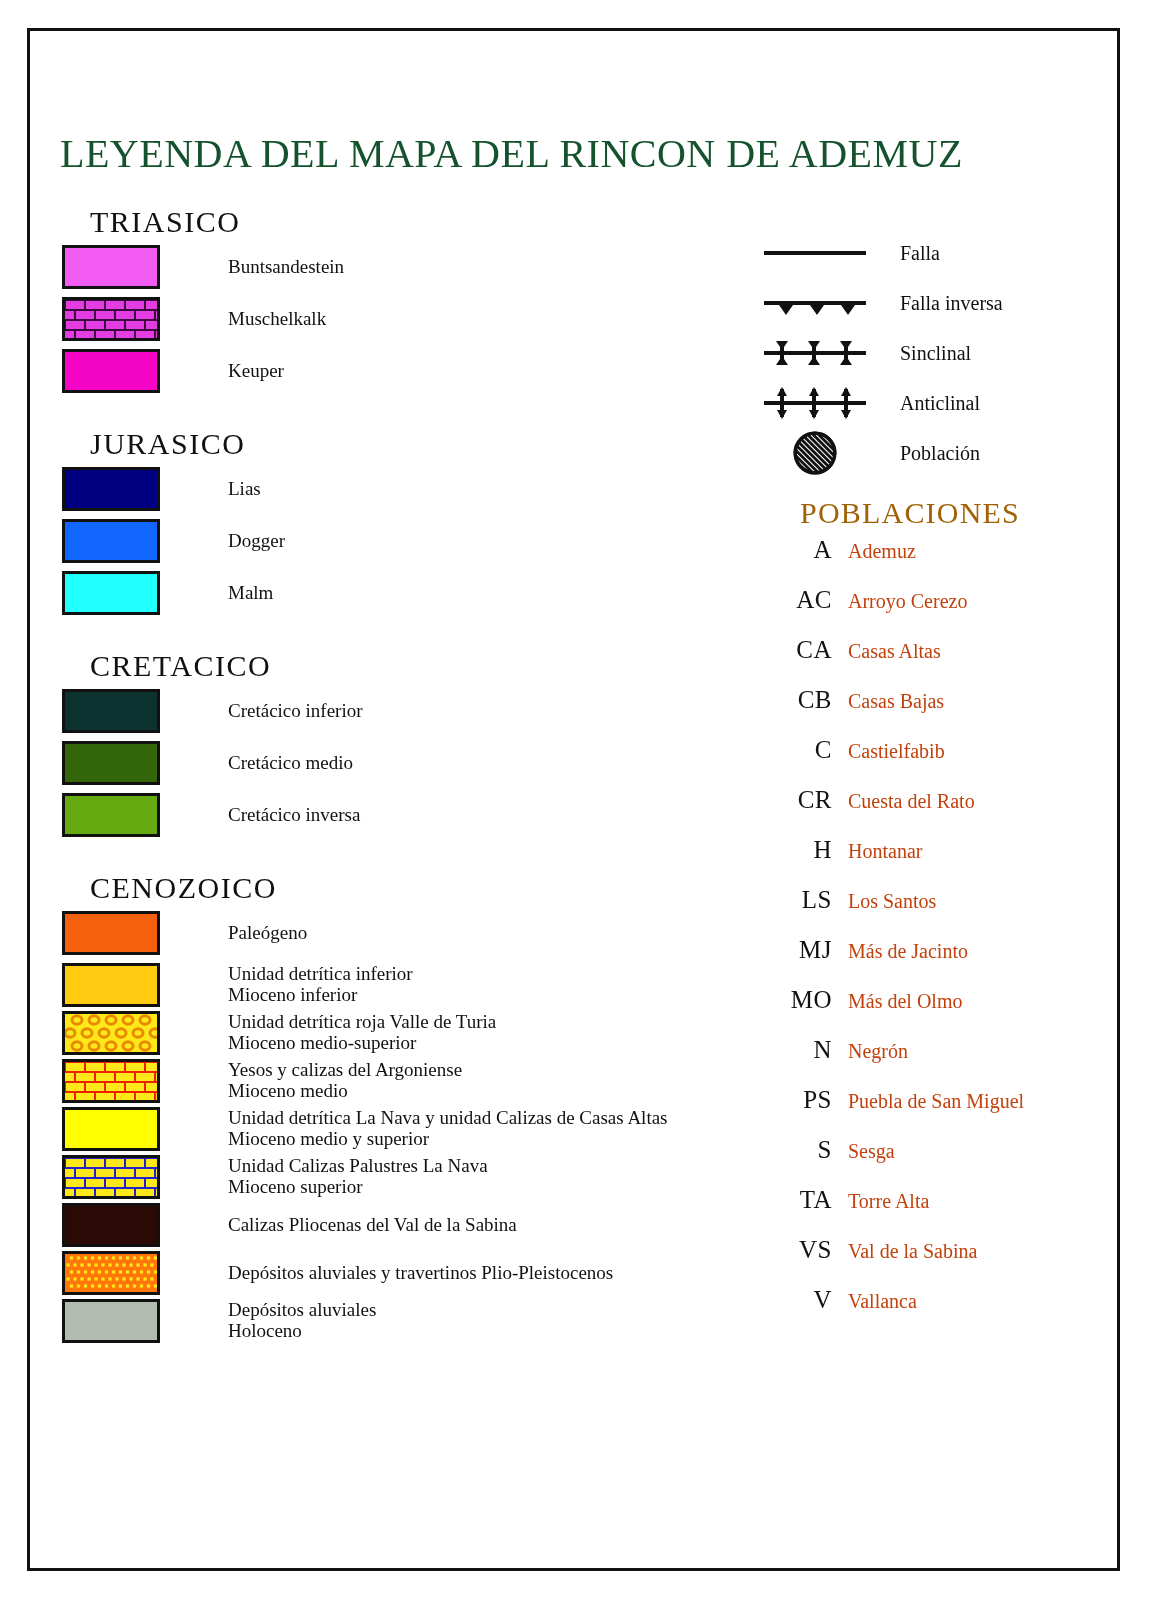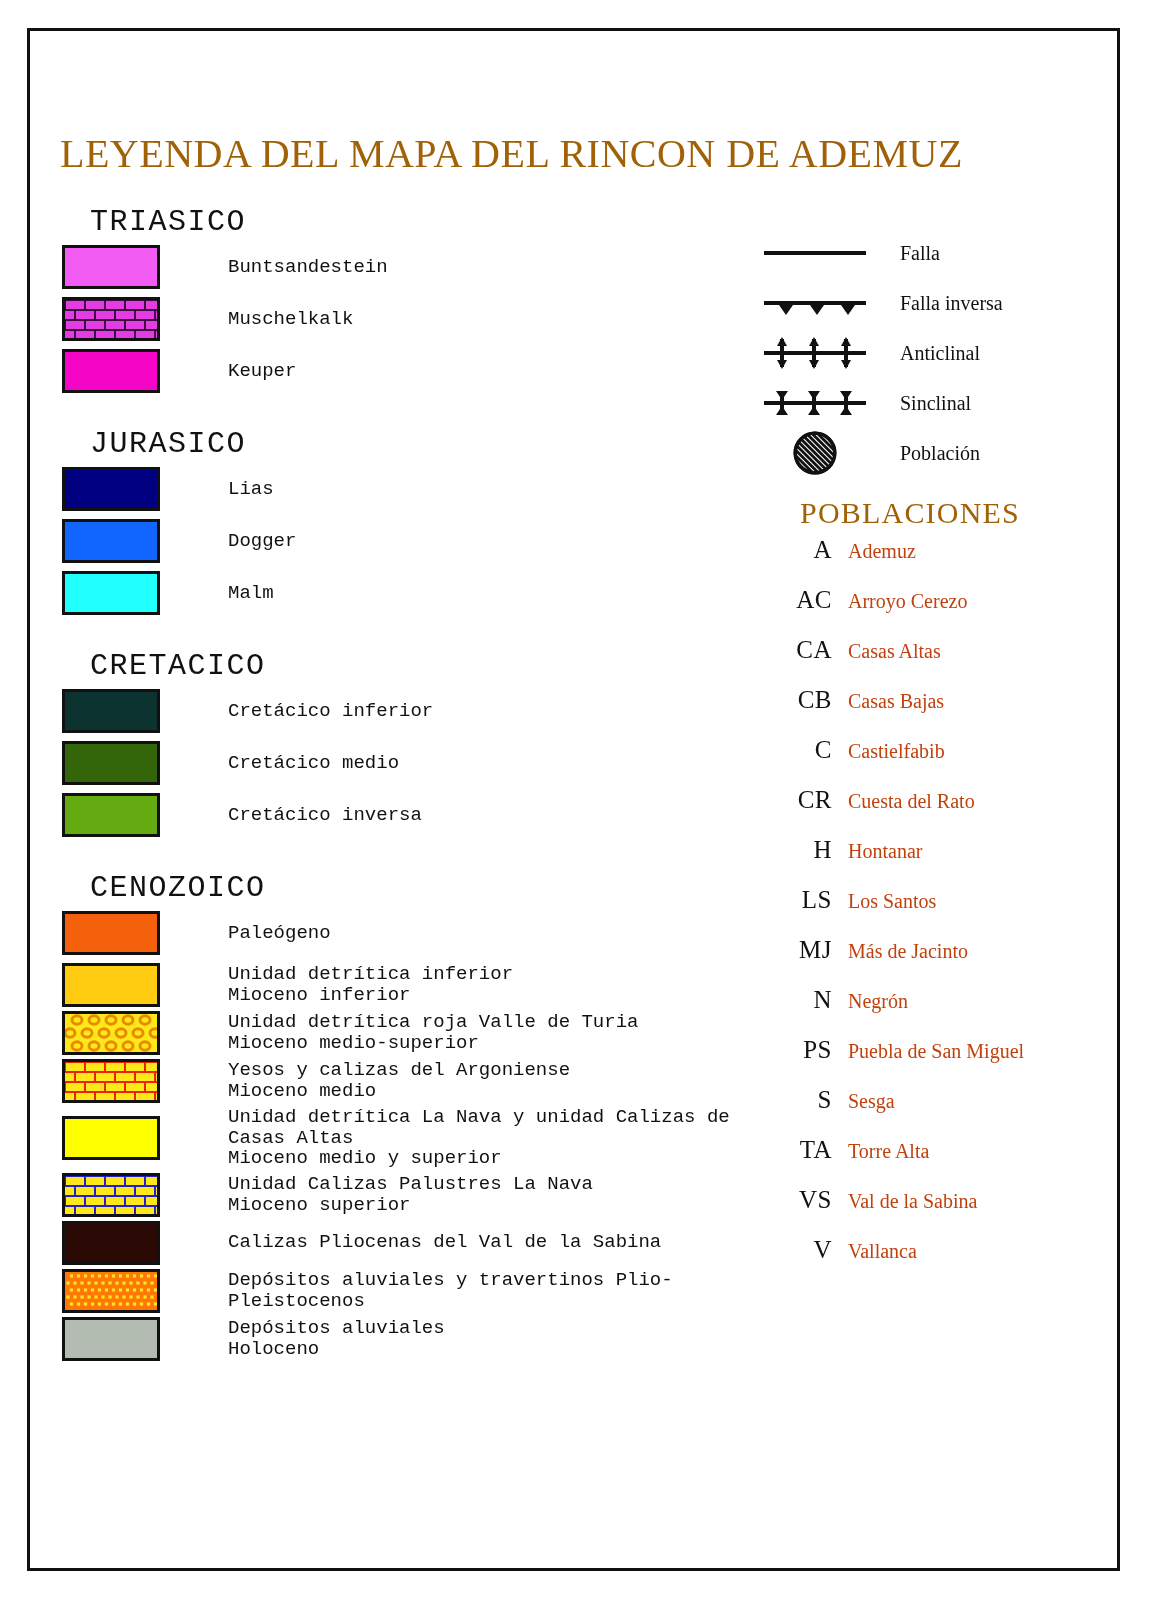--- a/index.html
+++ b/index.html
@@ -17,31 +17,31 @@
     border:3px solid #111;
     background:#fff;
     box-sizing:border-box;
   }
   #title{
     position:absolute;
     left:60px; top:130px;
     width:980px;
     font-size:40px;
     letter-spacing:0.5px;
-    color:#a16207;
+    color:#14532d;
     white-space:nowrap;
   }
 
   
   #left-col{position:absolute;left:62px;top:205px;width:700px;}
   .era-heading{
     font-size:30px;letter-spacing:1.5px;color:#111;
     margin:0 0 6px 0;padding-left:28px;
   }
-  .era-block{margin-bottom:18px;font-family:Liberation Mono, monospace;}
+  .era-block{margin-bottom:18px;}
   .legend-row{display:flex;align-items:center;margin-bottom:8px;gap:44px;}
   .swatch{
     width:98px;height:44px;
     border:3px solid #111;
     box-sizing:border-box;
     flex:0 0 auto;
     background-repeat:repeat;
   }
   .swatch-label{
     margin-left:24px;
@@ -338,46 +338,46 @@
           <line x1="4" y1="20" x2="106" y2="20" stroke="#111" stroke-width="4"></line>
           <polygon points="19,22 33,22 26,32" fill="#111"></polygon>
           <polygon points="50,22 64,22 57,32" fill="#111"></polygon>
           <polygon points="81,22 95,22 88,32" fill="#111"></polygon>
         </svg></div>
       <div class="sym-label">Falla inversa</div>
     </div>
     <div class="sym-row">
       <div class="sym-box"><svg width="110" height="40">
           <line x1="4" y1="20" x2="106" y2="20" stroke="#111" stroke-width="4"></line>
+          <line x1="22" y1="8" x2="22" y2="32" stroke="#111" stroke-width="4"></line>
+          <polygon points="22,17 16,8 28,8" fill="#111"></polygon>
+          <polygon points="22,23 16,32 28,32" fill="#111"></polygon>
+          <line x1="54" y1="8" x2="54" y2="32" stroke="#111" stroke-width="4"></line>
+          <polygon points="54,17 48,8 60,8" fill="#111"></polygon>
+          <polygon points="54,23 48,32 60,32" fill="#111"></polygon>
+          <line x1="86" y1="8" x2="86" y2="32" stroke="#111" stroke-width="4"></line>
+          <polygon points="86,17 80,8 92,8" fill="#111"></polygon>
+          <polygon points="86,23 80,32 92,32" fill="#111"></polygon>
+        </svg></div>
+      <div class="sym-label">Sinclinal</div>
+    </div>
+    <div class="sym-row">
+      <div class="sym-box"><svg width="110" height="40">
+          <line x1="4" y1="20" x2="106" y2="20" stroke="#111" stroke-width="4"></line>
           <line x1="22" y1="6" x2="22" y2="34" stroke="#111" stroke-width="4"></line>
           <polygon points="22,4 17,13 27,13" fill="#111"></polygon>
           <polygon points="22,36 17,27 27,27" fill="#111"></polygon>
           <line x1="54" y1="6" x2="54" y2="34" stroke="#111" stroke-width="4"></line>
           <polygon points="54,4 49,13 59,13" fill="#111"></polygon>
           <polygon points="54,36 49,27 59,27" fill="#111"></polygon>
           <line x1="86" y1="6" x2="86" y2="34" stroke="#111" stroke-width="4"></line>
           <polygon points="86,4 81,13 91,13" fill="#111"></polygon>
           <polygon points="86,36 81,27 91,27" fill="#111"></polygon>
         </svg></div>
       <div class="sym-label">Anticlinal</div>
-    </div>
-    <div class="sym-row">
-      <div class="sym-box"><svg width="110" height="40">
-          <line x1="4" y1="20" x2="106" y2="20" stroke="#111" stroke-width="4"></line>
-          <line x1="22" y1="8" x2="22" y2="32" stroke="#111" stroke-width="4"></line>
-          <polygon points="22,17 16,8 28,8" fill="#111"></polygon>
-          <polygon points="22,23 16,32 28,32" fill="#111"></polygon>
-          <line x1="54" y1="8" x2="54" y2="32" stroke="#111" stroke-width="4"></line>
-          <polygon points="54,17 48,8 60,8" fill="#111"></polygon>
-          <polygon points="54,23 48,32 60,32" fill="#111"></polygon>
-          <line x1="86" y1="8" x2="86" y2="32" stroke="#111" stroke-width="4"></line>
-          <polygon points="86,17 80,8 92,8" fill="#111"></polygon>
-          <polygon points="86,23 80,32 92,32" fill="#111"></polygon>
-        </svg></div>
-      <div class="sym-label">Sinclinal</div>
     </div>
     <div class="sym-row pop">
       <div class="sym-box">
         <svg width="44" height="44" viewBox="0 0 40 40">
       <defs>
             <clipPath id="cc">
               <circle cx="20" cy="20" r="18"></circle>
             </clipPath>
           </defs>
       <circle cx="20" cy="20" r="18" fill="#fff" stroke="#111" stroke-width="3"></circle>
@@ -436,20 +436,24 @@
     </div>
     <div class="pob-row">
       <div class="pob-abbr">LS</div>
       <div class="pob-name">Los Santos</div>
     </div>
     <div class="pob-row">
       <div class="pob-abbr">MJ</div>
       <div class="pob-name">Más de Jacinto</div>
     </div>
     <div class="pob-row">
+      <div class="pob-abbr">MO</div>
+      <div class="pob-name">Más del Olmo</div>
+    </div>
+    <div class="pob-row">
       <div class="pob-abbr">N</div>
       <div class="pob-name">Negrón</div>
     </div>
     <div class="pob-row">
       <div class="pob-abbr">PS</div>
       <div class="pob-name">Puebla de San Miguel</div>
     </div>
     <div class="pob-row">
       <div class="pob-abbr">S</div>
       <div class="pob-name">Sesga</div>

